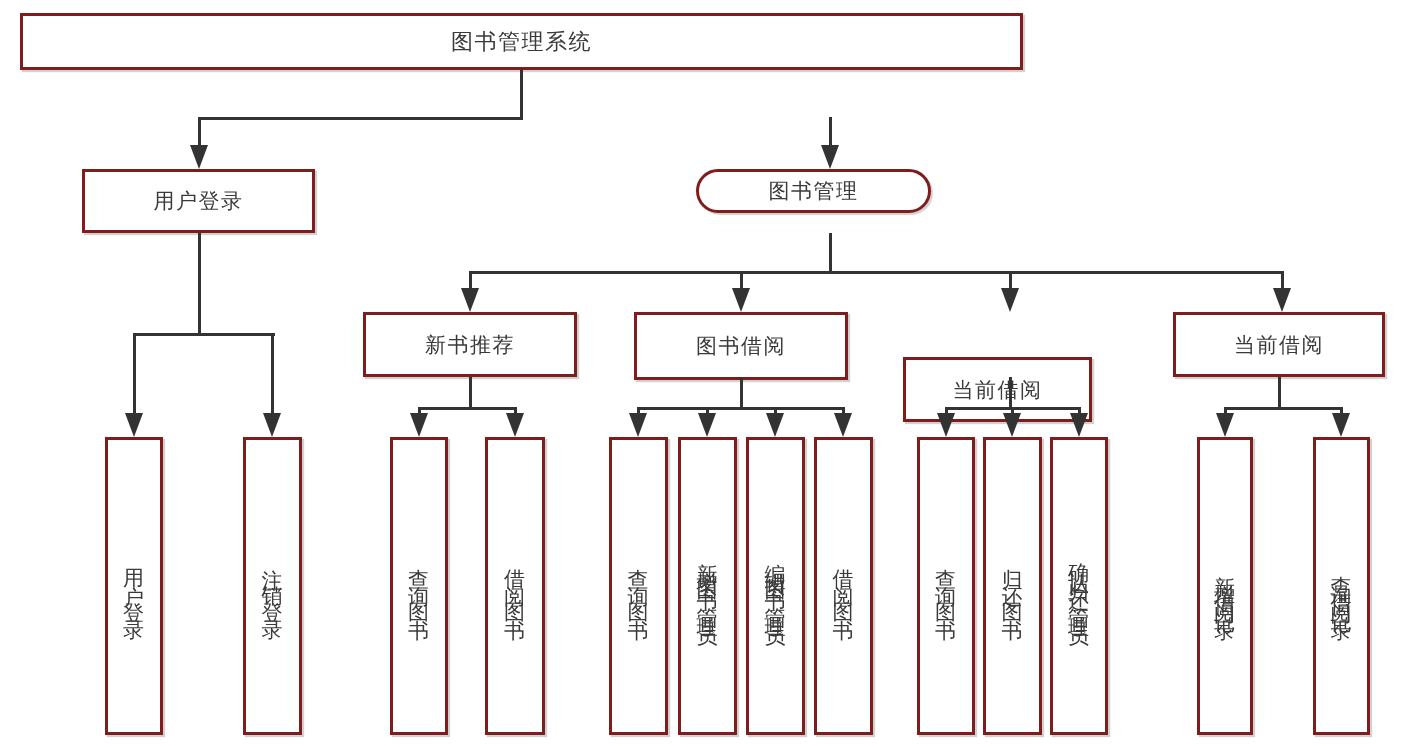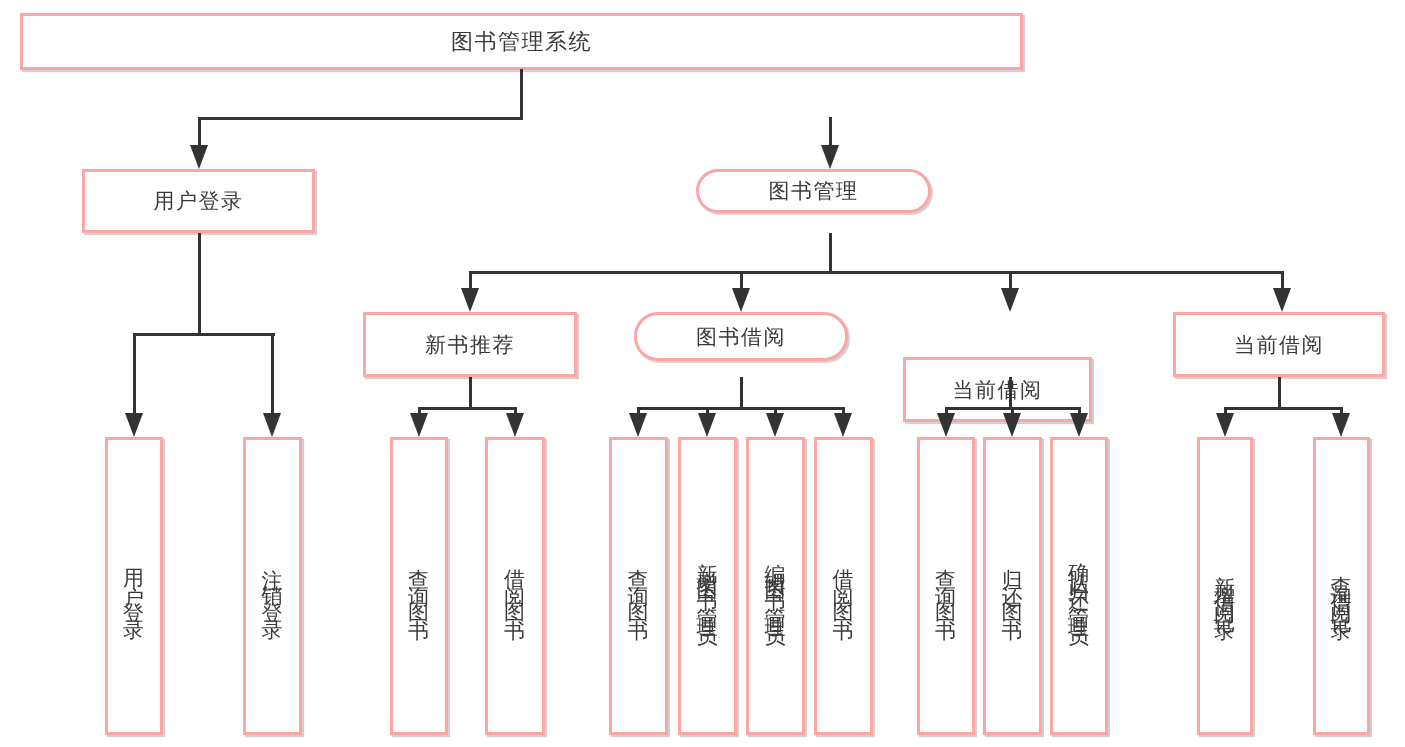--- a/index.html
+++ b/index.html
@@ -7,21 +7,21 @@
     position:relative;
     width:1405px;height:747px;
     background:#ffffff;
     font-family:"Liberation Sans",sans-serif;
     overflow:hidden;
   }
   .box{
     position:absolute;
     box-sizing:border-box;
     background:#ffffff;
-    border:3px solid #fca5a5;
+    border:3px solid #7f1d1d;
     box-shadow:2px 2px 1px rgba(0,0,0,0.18);
     display:flex;
     align-items:center;
     justify-content:center;
     color:#3a3a3a;
   }
   .hbox{
     font-size:21px;
     letter-spacing:1.5px;
     white-space:nowrap;
@@ -66,21 +66,21 @@
   <div class="box hbox" style="left:82px;top:169px;width:233px;height:64px;">
     <span>用户登录</span>
   </div>
   <div class="box hbox" style="left:696px;top:169px;width:235px;height:44px;border-radius:31px;">
     <span>图书管理</span>
   </div>
 
   <div class="box hbox" style="left:363px;top:312px;width:214px;height:65px;">
     <span>新书推荐</span>
   </div>
-  <div class="box hbox" style="left:634px;top:312px;width:214px;height:49px;border-radius:24px;">
+  <div class="box hbox" style="left:634px;top:312px;width:214px;height:68px;">
     <span>图书借阅</span>
   </div>
   <div class="box hbox" style="left:903px;top:312px;width:189px;height:65px;margin-top:45px;">
     <span>当前借阅</span>
   </div>
   <div class="box hbox" style="left:1173px;top:312px;width:212px;height:65px;">
     <span>当前借阅</span>
   </div>
 
   <div class="box vbox" style="left:105px;top:437px;width:58px;height:298px;">

